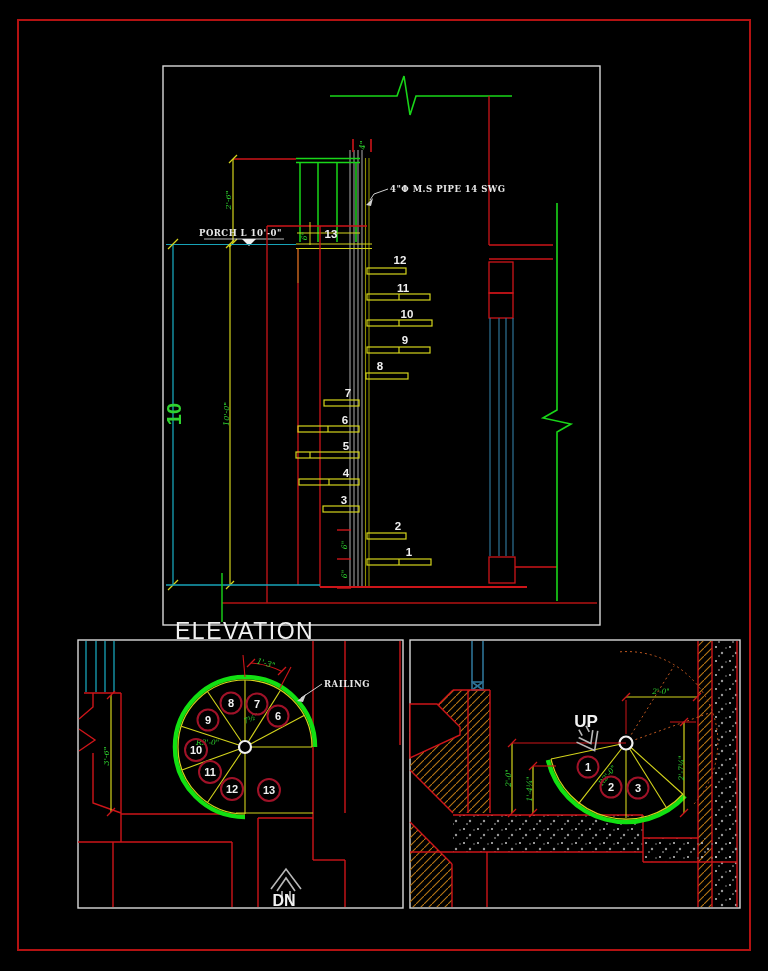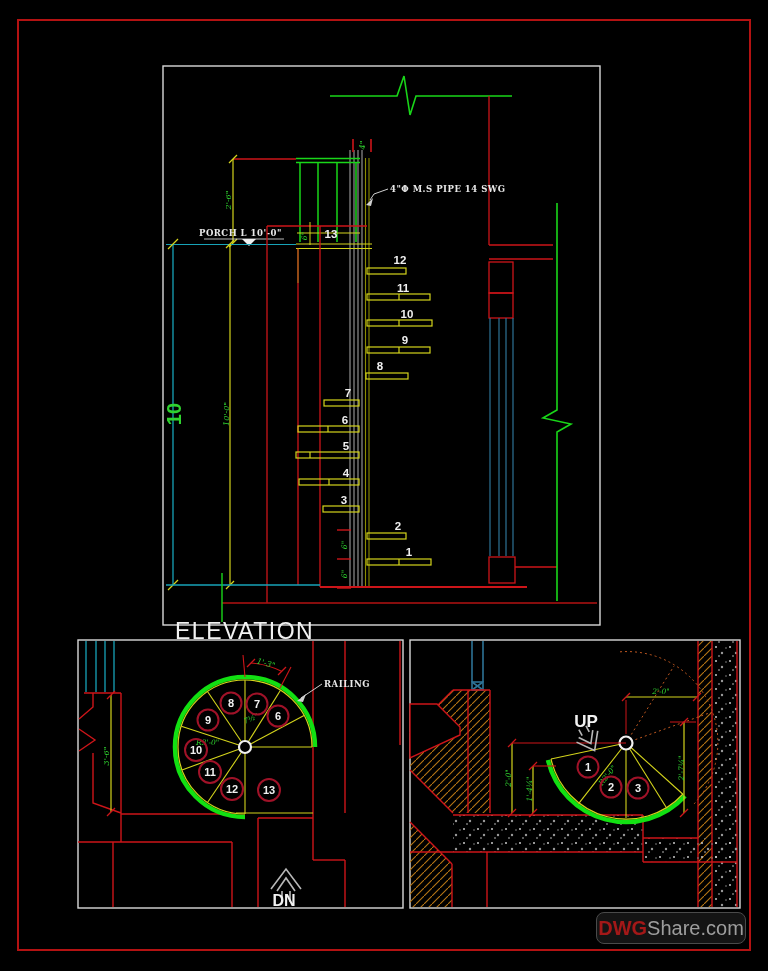--- a/index.html
+++ b/index.html
@@ -400,17 +400,13 @@
             <text class="steplab" font-size="11" text-anchor="middle" x="611" y="791">2</text>
           </g>
       <g>
             <circle cx="638" cy="788" r="10.5" fill="none" stroke="#a01228" stroke-width="2"></circle>
             <text class="steplab" font-size="11" text-anchor="middle" x="638" y="792">3</text>
           </g>
     </g>
   </g>
 </svg>
 
-<div id="watermark">
-  <span class="brand">DWG</span>
-      <span class="suffix">Share.com</span>
 </div>
-</div>
 
 </body></html>

